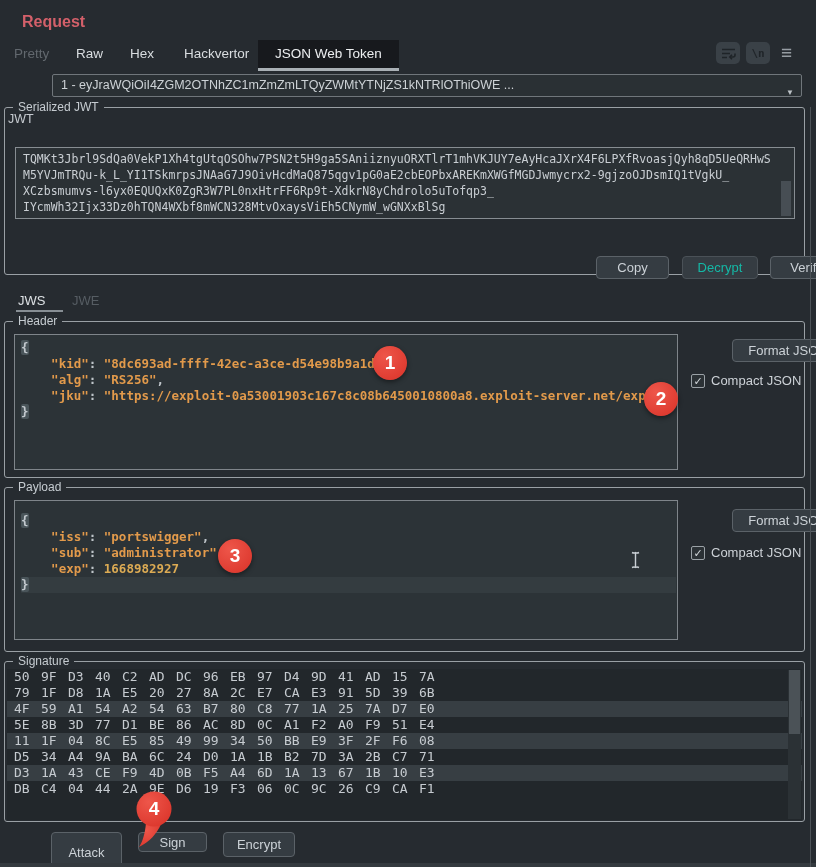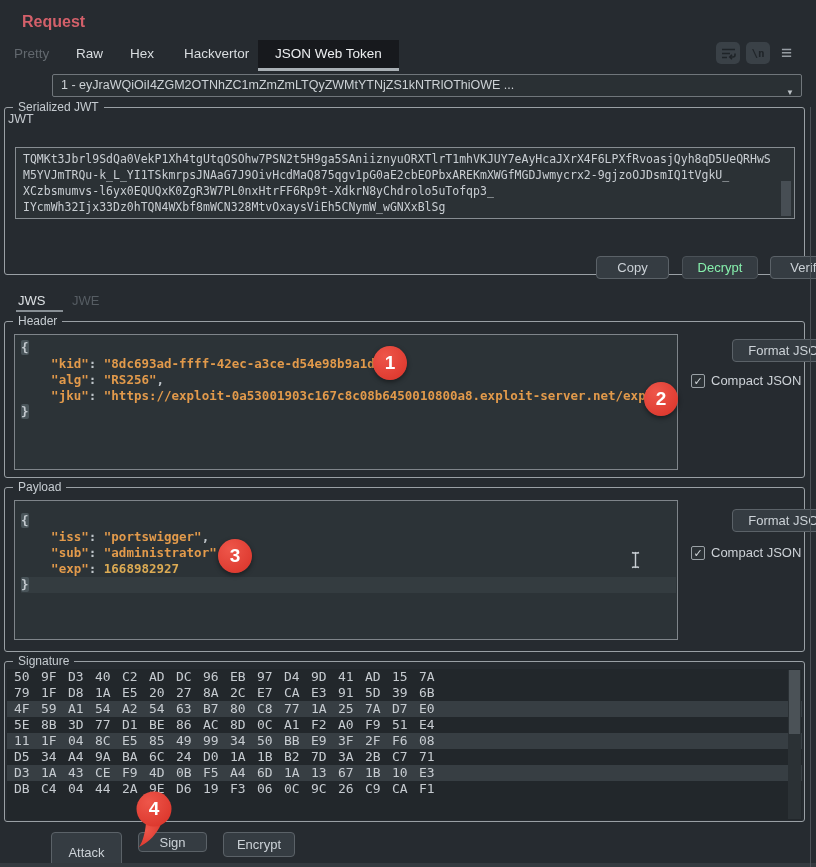--- a/index.html
+++ b/index.html
@@ -54,21 +54,21 @@
     font-family:"DejaVu Sans Mono", monospace; font-size:11.5px; line-height:16px;
     color:#c9ced3; padding:3px 14px 0 7px; white-space:pre; overflow:hidden;
   }
   .jwt-scroll-track { right:12px; top:40px; width:11px; height:70px; background:#2b3135; }
   .jwt-scroll-thumb { position:absolute; left:0; top:33px; width:10px; height:35px; background:#474e54; }
   .btn {
     background:#353c42; border:1px solid #5b6268; border-radius:4px;
     color:#ccd2d7; font-size:13px; text-align:center;
     display:flex; align-items:center; justify-content:center; cursor:default;margin-left:43px;
   }
-  .btn.disabled { color:#86efac; border-color:#4a5157; }
+  .btn.disabled { color:#14b8a6; border-color:#4a5157; }
   #btn-copy    { left:548px; top:148px; width:73px; height:23px; }
   #btn-decrypt { left:634px; top:148px; width:76px; height:23px; }
   #btn-verify  { left:722px; top:148px; width:73px; height:23px; }
 
   
   .jws-tab { left:18px; top:293px; font-size:13px; color:#dde1e4; }
   .jwe-tab { left:72px; top:293px; font-size:13px; color:#565d63; }
   .jws-underline { left:16px; top:310px; width:47px; height:2px; background:#878e94; }
 
   

